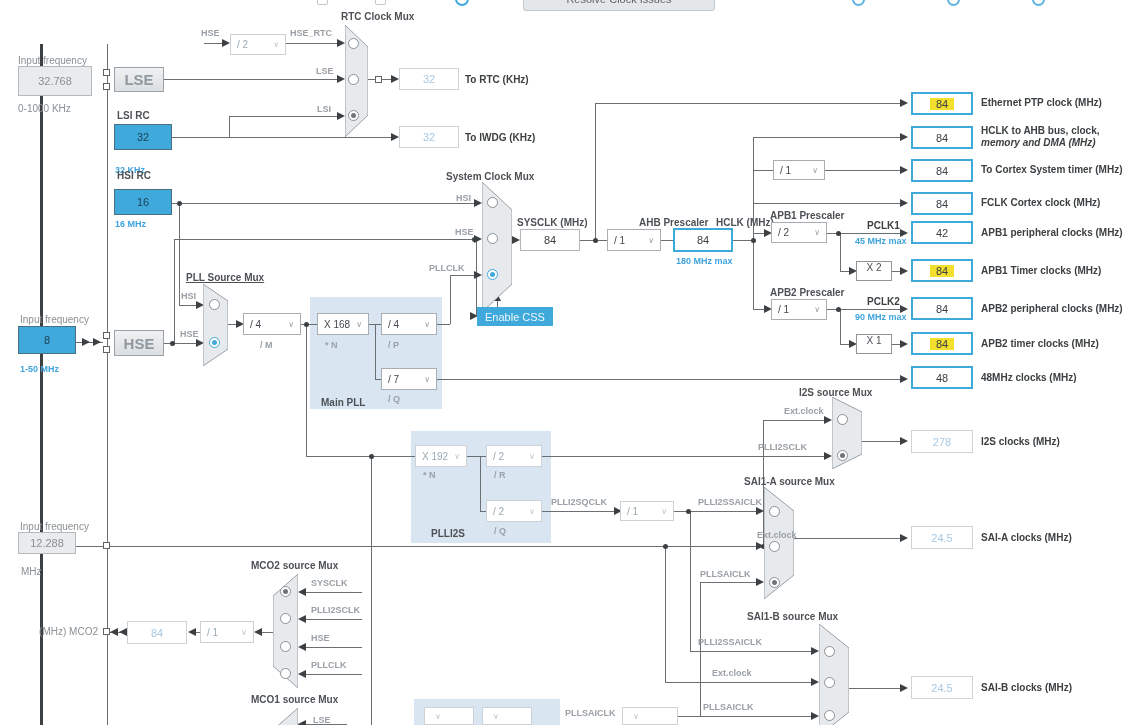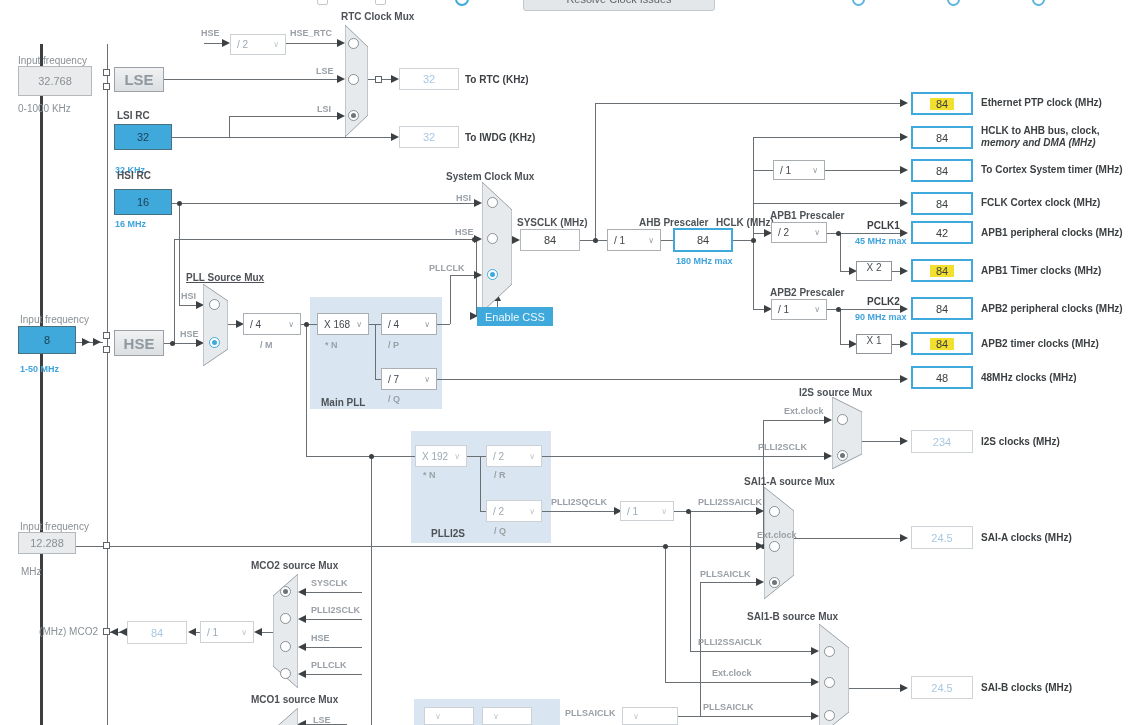--- a/index.html
+++ b/index.html
@@ -380,21 +380,21 @@
   <div class="d" style="left:981px;top:303px;">APB2 peripheral clocks (MHz)</div>
   <div class="obox" style="left:911px;top:332px;width:62px;height:23px;">
       <span class="hl">84</span>
     </div>
   <div class="d" style="left:981px;top:338px;">APB2 timer clocks (MHz)</div>
   <div class="obox" style="left:911px;top:366px;width:62px;height:23px;">
       <span>48</span>
     </div>
   <div class="d" style="left:981px;top:372px;">48MHz clocks (MHz)</div>
   <div class="obox dim" style="left:911px;top:430px;width:62px;height:23px;">
-      <span>234</span>
+      <span>278</span>
     </div>
   <div class="d" style="left:981px;top:436px;">I2S clocks (MHz)</div>
   <div class="obox dim" style="left:911px;top:526px;width:62px;height:23px;">
       <span>24.5</span>
     </div>
   <div class="d" style="left:981px;top:532px;">SAI-A clocks (MHz)</div>
   <div class="obox dim" style="left:911px;top:676px;width:62px;height:23px;">
       <span>24.5</span>
     </div>
   <div class="d" style="left:981px;top:682px;text-align:center;">SAI-B clocks (MHz)</div>

